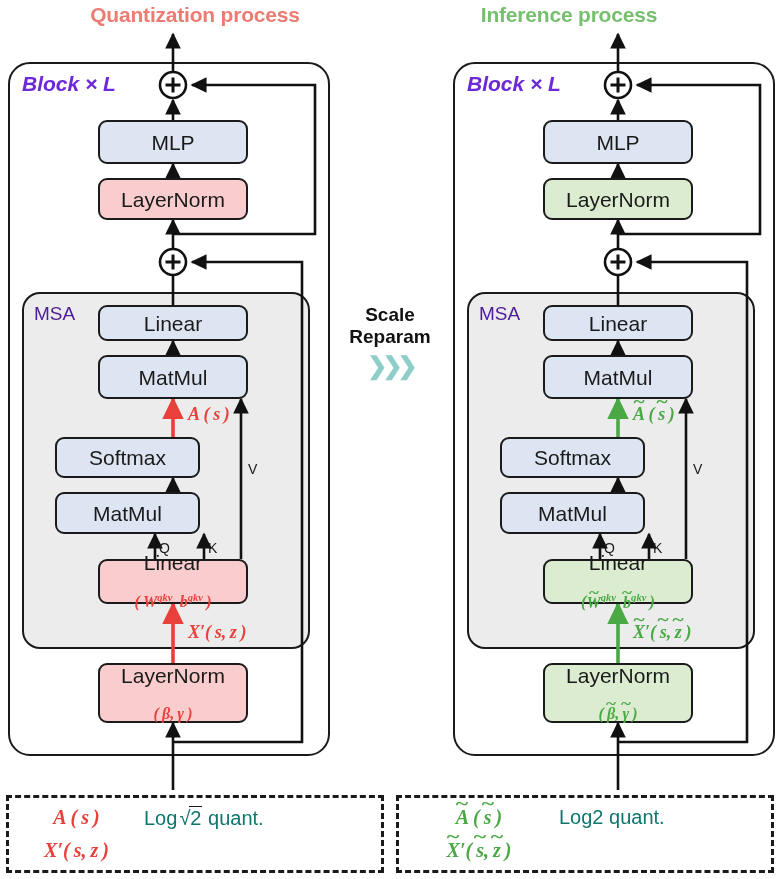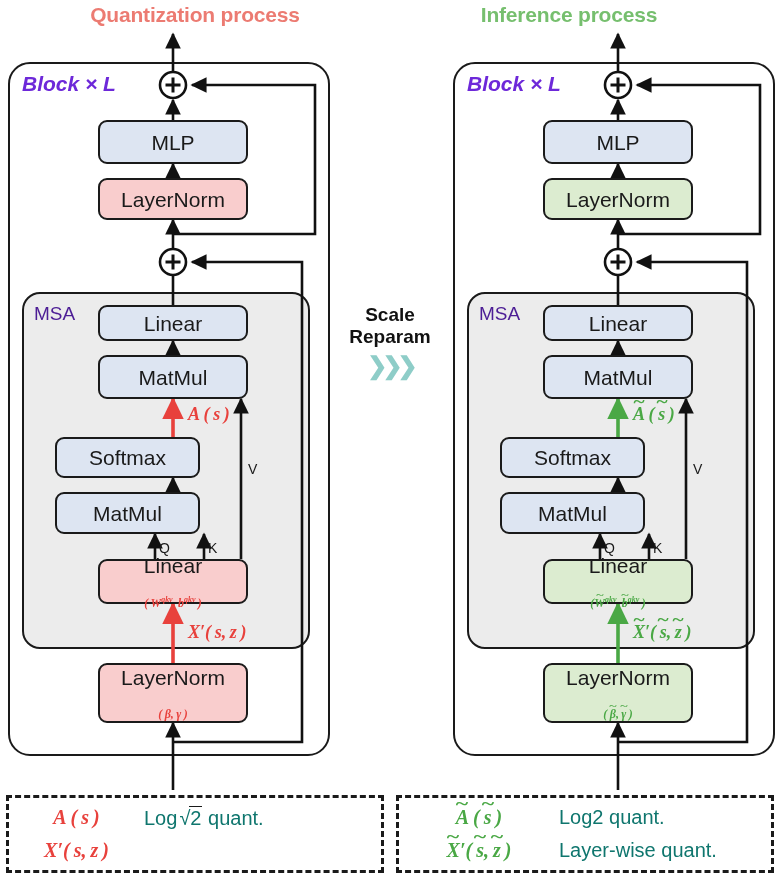--- a/index.html
+++ b/index.html
@@ -55,21 +55,21 @@
     font-size: 21px;
     color: #1a1a1a;
     white-space: nowrap;
     line-height: 1.0;
   }
   .node.blue  { background: #dde5f2; }
   .node.pink  { background: #f9cdcd; }
   .node.green { background: #dcecd0; }
 
   .node .sub {
-    font-size: 12px;
+    font-size: 16px;
     margin-top: 20px;
     font-weight: bold;
     font-style: italic;
     font-family: "Liberation Serif", serif;
   }
   .sub.red   { color: #e8413c; }
   .sub.green { color: #4aa845; }
 
   
   .block-outer {
@@ -420,17 +420,16 @@
     <div class="legend-row">
       <div class="legend-sym green" style="width:160px;">
         <span class="tld"><b>A</b></span> ( <span class="tld"><i>s</i></span> )
       </div>
       <div class="legend-desc">Log2 quant.</div>
     </div>
     <div class="legend-row">
       <div class="legend-sym green" style="width:160px;">
         <span class="tld"><b>X</b></span>′( <span class="tld"><i>s</i></span>, <span class="tld"><i>z</i></span> )
       </div>
-      <div class="legend-desc">Layer-wise quant.</div>
     </div>
   </div>
 
 </div>
 
 </body></html>

